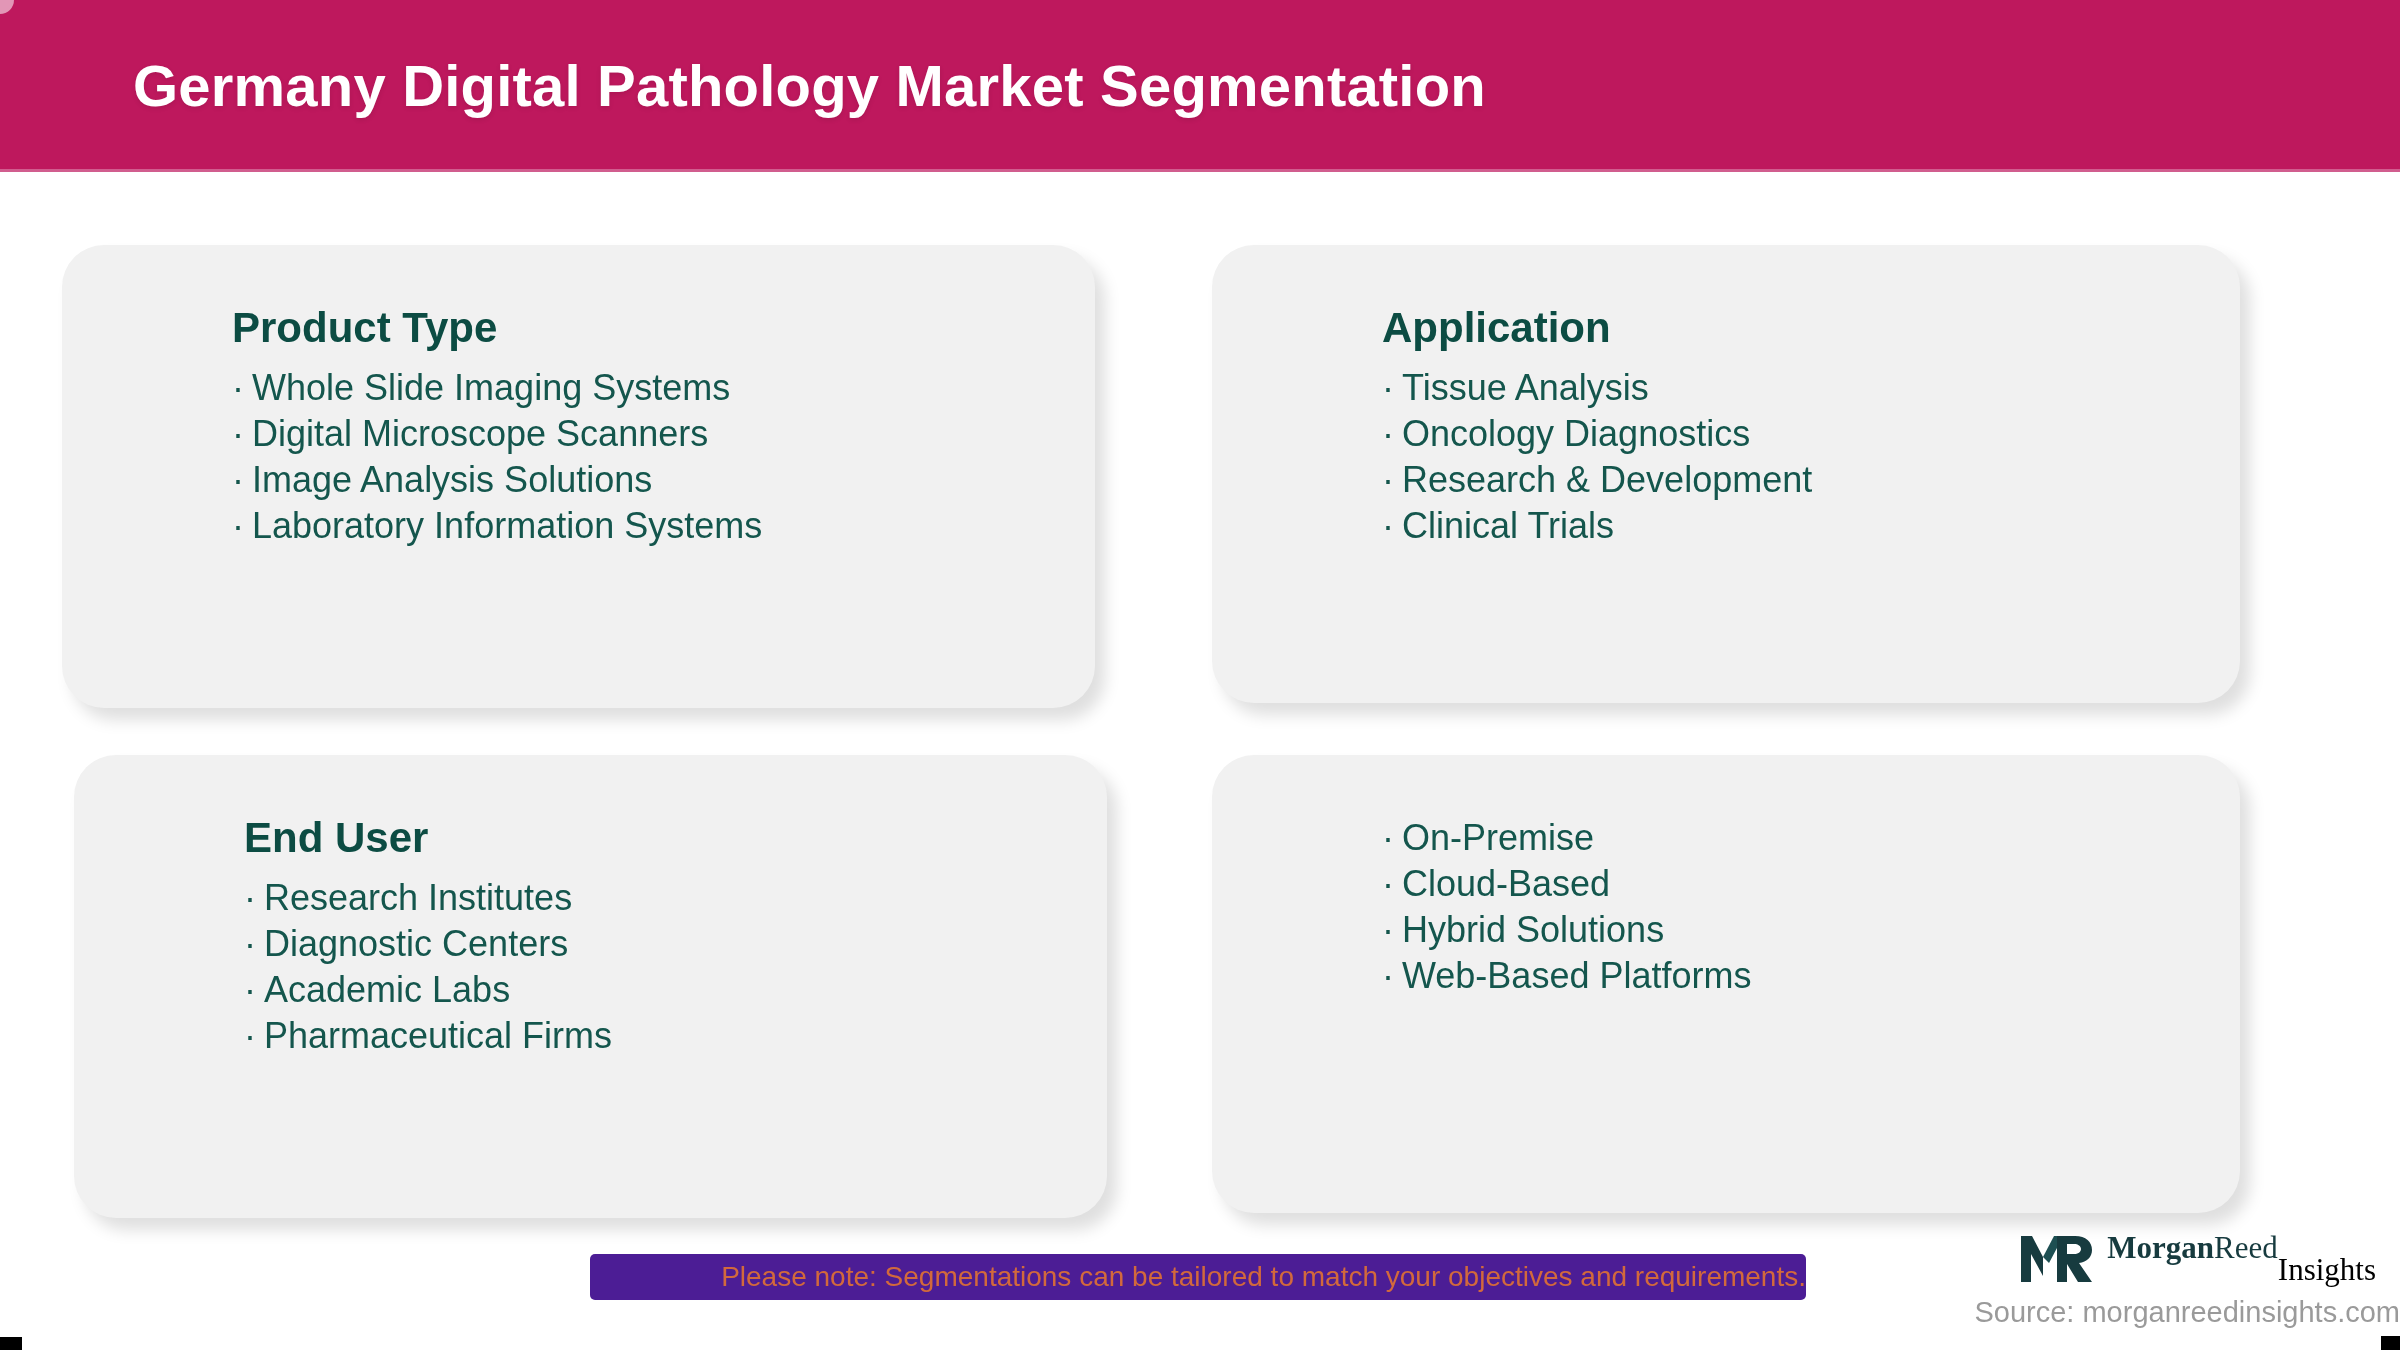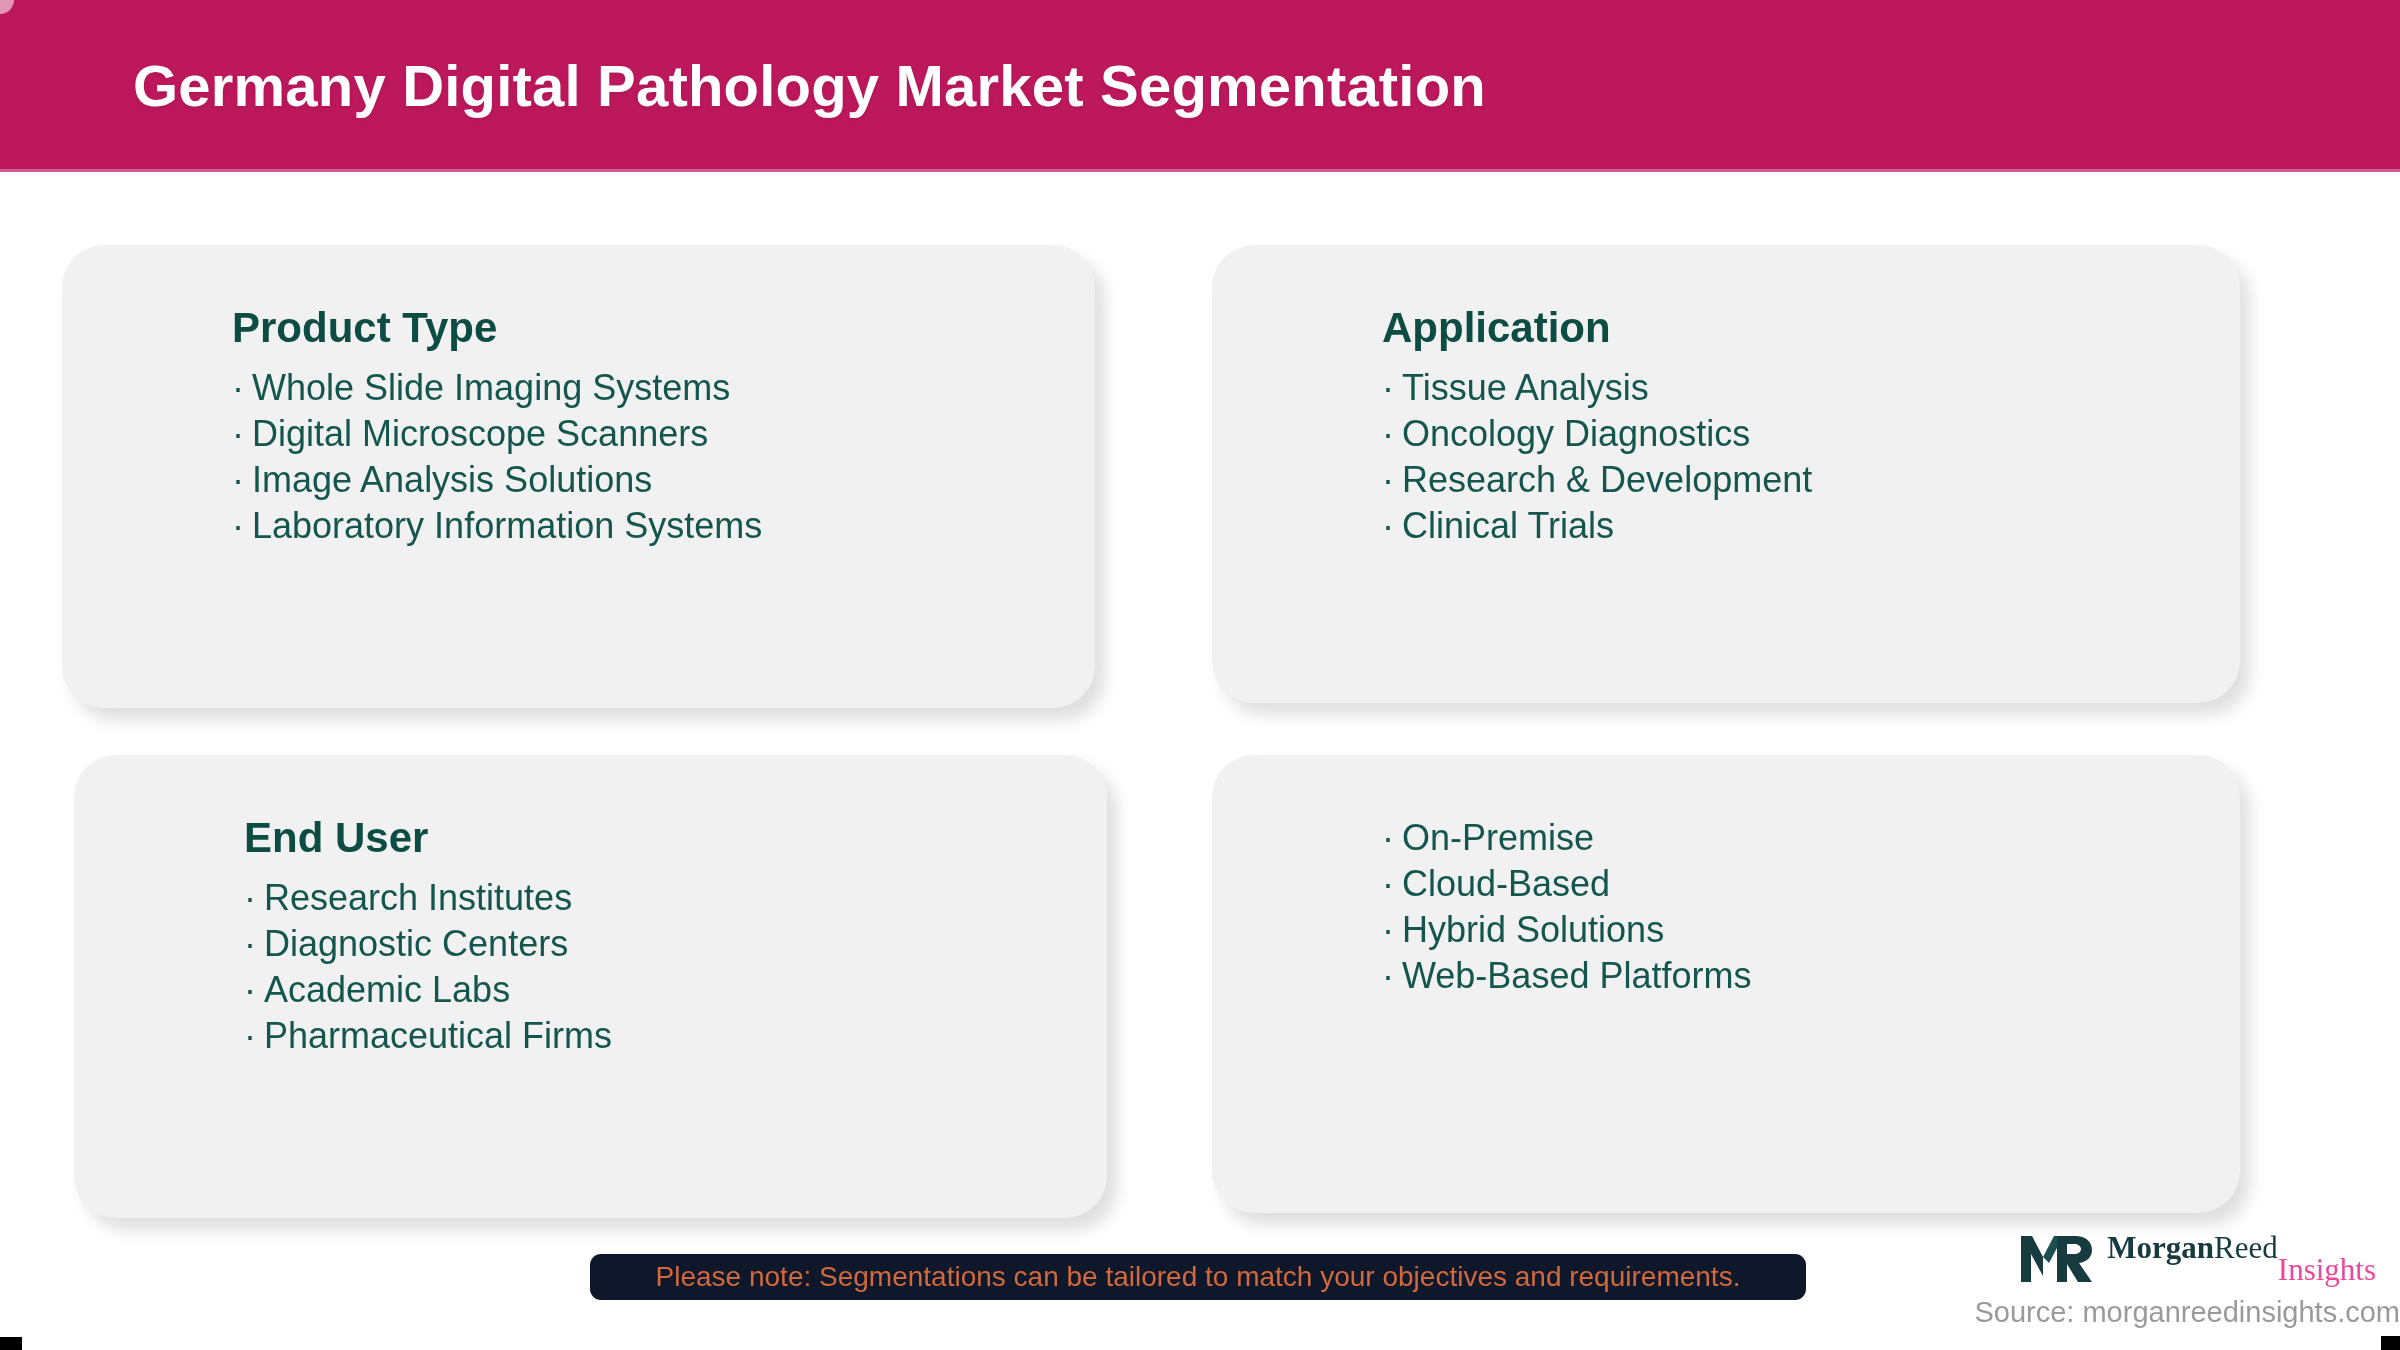--- a/index.html
+++ b/index.html
@@ -109,25 +109,25 @@
 
   
   .footer { position: absolute; left: 0; top: 1192px; width: 2400px; height: 158px; }
 
   .note-pill {
     position: absolute;
     left: 590px;
     top: 62px;
     width: 1216px;
     height: 46px;
-    background: #0f172a;
-    border-radius: 11px;
+    background: #4c1d95;
+    border-radius: 5px;
     display: flex;
     align-items: center;
-    justify-content: center;
+    justify-content: flex-end;
   }
   .note-text {
     color: #d2693c;
     font-size: 28px;
     line-height: 1;
     white-space: nowrap;
   }
 
   .source-text {
     position: absolute;
@@ -155,21 +155,21 @@
     font-family: "Liberation Serif", "DejaVu Serif", serif;
     font-size: 31px;
     color: #173b3f;
     white-space: nowrap;
   }
   .logo-line1 b { font-weight: bold; }
   .logo-line1 span.reed { font-weight: normal; }
   .logo-line2 {
     font-family: "Liberation Serif", "DejaVu Serif", serif;
     font-size: 31px;
-    color: #ec4899;
+    color: #000000;
     margin-top: 22px;
   }
 
   
   .corner-dot { position: absolute; background: #000000; }
   .corner-dot-left   { left: 0px;    top: 1337px; width: 22px; height: 13px; }
   .corner-dot-right  { left: 2381px; top: 1336px; width: 19px; height: 14px; }
 </style>
 </head>
 <body>

